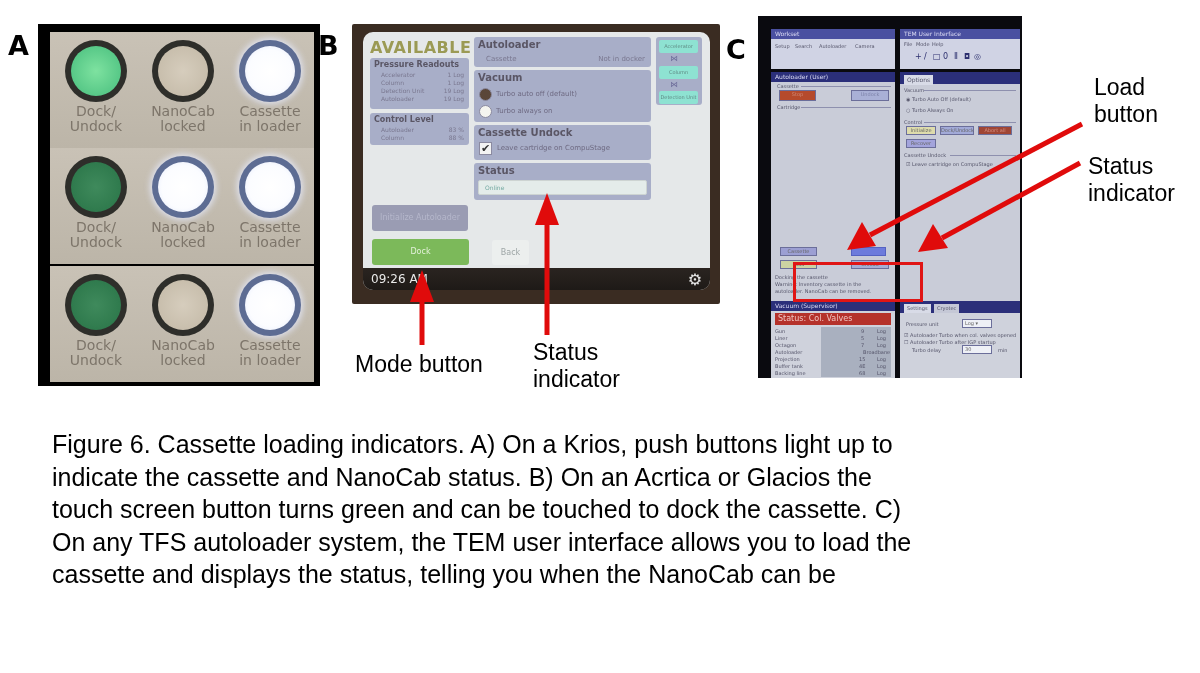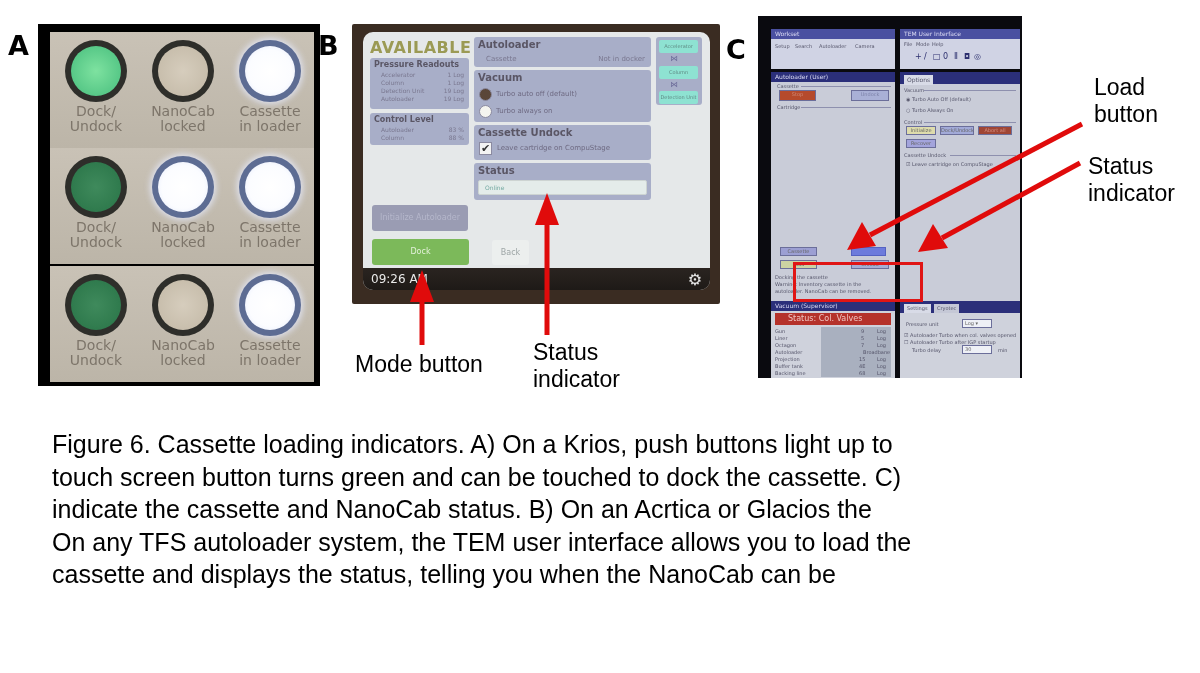--- a/index.html
+++ b/index.html
@@ -263,21 +263,21 @@
     <div class="c-btn" style="left:40px;top:54px;width:34px;background:#a2aad8;">Dock/Undock</div>
     <div class="c-btn" style="left:78px;top:54px;width:34px;background:#a04635;color:#d48d80;">Abort all</div>
     <div class="c-btn" style="left:6px;top:67px;width:30px;background:#a3a4dc;">Recover</div>
     <div class="c-txt" style="left:4px;top:80px;">Cassette Undock</div>
     <div class="c-sep" style="left:50px;right:4px;top:83px;"></div>
     <div class="c-txt" style="left:6px;top:89px;">☑ <span>Leave cartridge on CompuStage</span></div>
   </div>
 
   <div class="c-win" style="left:13px;top:285px;width:124px;height:77px;background:#cfd2dc;">
     <div class="c-titlebar" style="top:0;">Vacuum (Supervisor)</div>
-    <div style="position:absolute;left:4px;top:12px;width:116px;height:12px;background:#b5322b;color:#f0c4c0;font-size:8px;line-height:12px;padding-left:13px;">Status: Col. Valves</div>
+    <div style="position:absolute;left:4px;top:12px;width:116px;height:12px;background:#b5322b;color:#f0c4c0;font-size:8px;line-height:12px;padding-left:3px;">Status: Col. Valves</div>
     <div style="position:absolute;left:50px;top:26px;width:70px;height:50px;background:#a9b0bf;"></div>
     <div class="c-txt" style="left:4px;top:27px;">Gun</div>
     <div class="c-txt" style="left:90px;top:27px;">9</div>
     <div class="c-txt" style="left:106px;top:27px;">Log</div>
     <div class="c-txt" style="left:4px;top:34px;">Liner</div>
     <div class="c-txt" style="left:90px;top:34px;">5</div>
     <div class="c-txt" style="left:106px;top:34px;">Log</div>
     <div class="c-txt" style="left:4px;top:41px;">Octagon</div>
     <div class="c-txt" style="left:90px;top:41px;">7</div>
     <div class="c-txt" style="left:106px;top:41px;">Log</div>
@@ -334,17 +334,17 @@
   <div>Load</div>
   <div>button</div>
 </div>
 <div class="annot" style="left:1088px;top:153px;">
   <div>Status</div>
   <div>indicator</div>
 </div>
 
 <div id="caption">
   <p>Figure 6. Cassette loading indicators. A) On a Krios, push buttons light up to</p>
+  <p>indicate the cassette and NanoCab status. B) On an Acrtica or Glacios the</p>
   <p>touch screen button turns green and can be touched to dock the cassette. C)</p>
-  <p>indicate the cassette and NanoCab status. B) On an Acrtica or Glacios the</p>
   <p>On any TFS autoloader system, the TEM user interface allows you to load the</p>
   <p>cassette and displays the status, telling you when the NanoCab can be</p>
 </div>
 
 </body></html>

